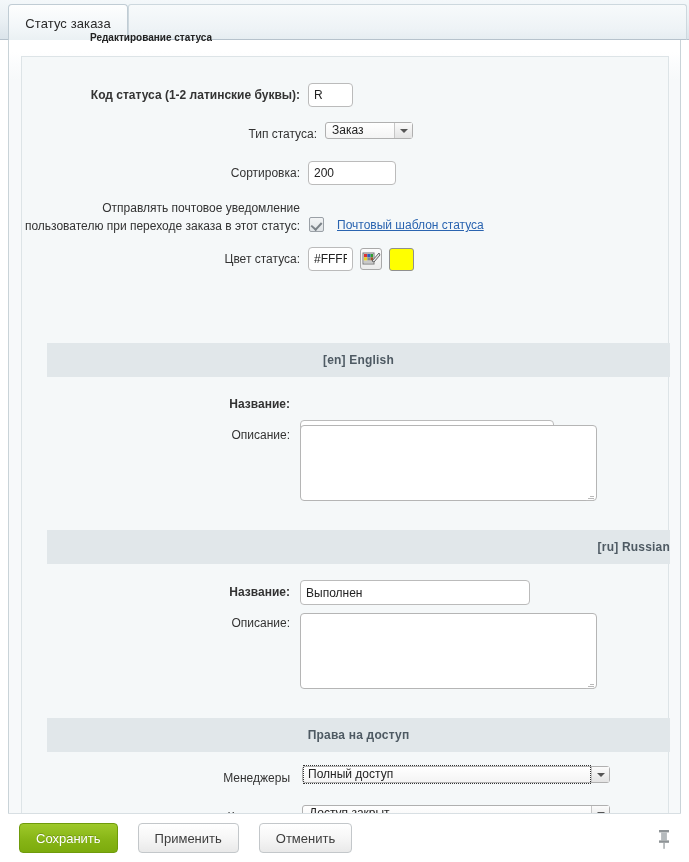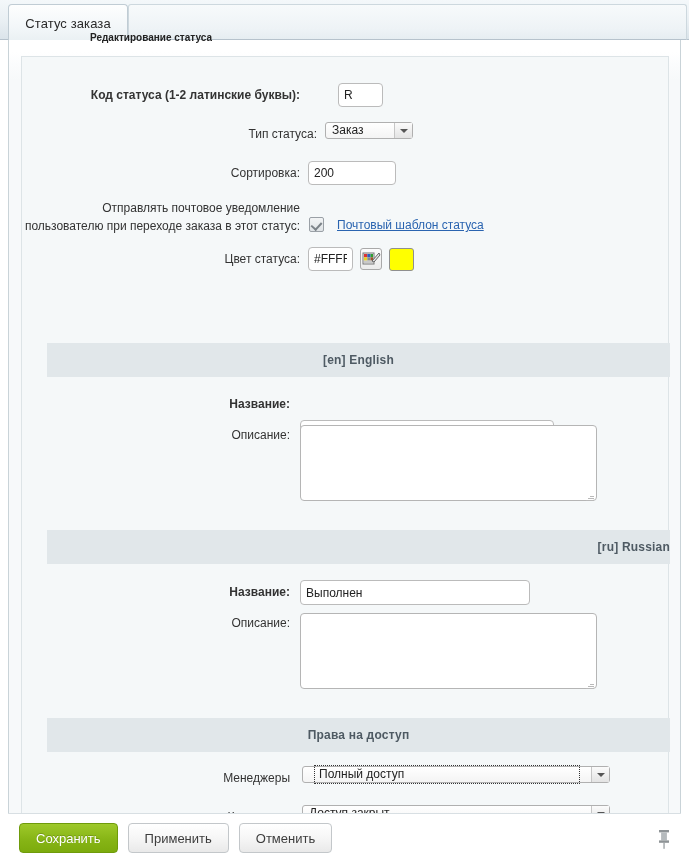--- a/index.html
+++ b/index.html
@@ -178,21 +178,21 @@
     padding: 0 4px 0 6px;
     font-size: 12px;
     color: #222;
     white-space: nowrap;
     overflow: hidden;
     line-height: 23px;
   }
   .sel.focused .sel-val {
     outline: 1px dotted #333;
     outline-offset: -1px;
-    margin: 11px;
+    margin: 0;
     padding: 0 3px 0 5px;
     line-height: 19px;
   }
   .sel .sel-arrow {
     width: 17px;
     align-self: stretch;
     border-left: 1px solid #c6c6c6;
     background: linear-gradient(to bottom, #fbfbfb 0%, #e3e3e3 100%);
     display: flex;
     align-items: center;
@@ -281,21 +281,21 @@
   .btn {
     box-sizing: border-box;
     height: 30px;
     padding: 0 16px;
     border-radius: 4px;
     font-family: "Liberation Sans", sans-serif;
     font-size: 13px;
     display: inline-flex;
     align-items: center;
     justify-content: center;
-    margin-right: 10px;
+    margin-right: 20px;
     cursor: pointer;
     white-space: nowrap;
   }
   .btn.primary {
     background: linear-gradient(to bottom, #9ec92a 0%, #87b516 55%, #7cab0d 100%);
     border: 1px solid #6f9b0b;
     color: #ffffff;
     text-shadow: 0 -1px 0 rgba(0,0,0,0.2);
     font-weight: normal;
   }
@@ -322,21 +322,21 @@
   <div class="tab-rest"></div>
 </div>
 
 <div class="page">
   <div class="outer">
 
     <div class="clipped-heading">Редактирование статуса</div>
 
     <div class="panel">
 
-      <div class="row" style="left:0; top:26px; width:480px;gap:30px;">
+      <div class="row" style="left:0; top:26px; width:480px;">
         <div class="lbl bold" style="width:278px; padding-top:5px;">Код статуса (1-2 латинские буквы):</div>
         <input class="txt" style="width: 45px; margin-left: 8px;" type="text" value="R">
       </div>
 
       <div class="row" style="left:17px; top:65px; width:480px;">
         <div class="lbl" style="width:278px; padding-top:5px;">Тип статуса:</div>
         <div class="sel" style="width:88px; margin-left:8px;">
           <span class="sel-val">Заказ</span>
           <span class="sel-arrow"></span>
         </div>

